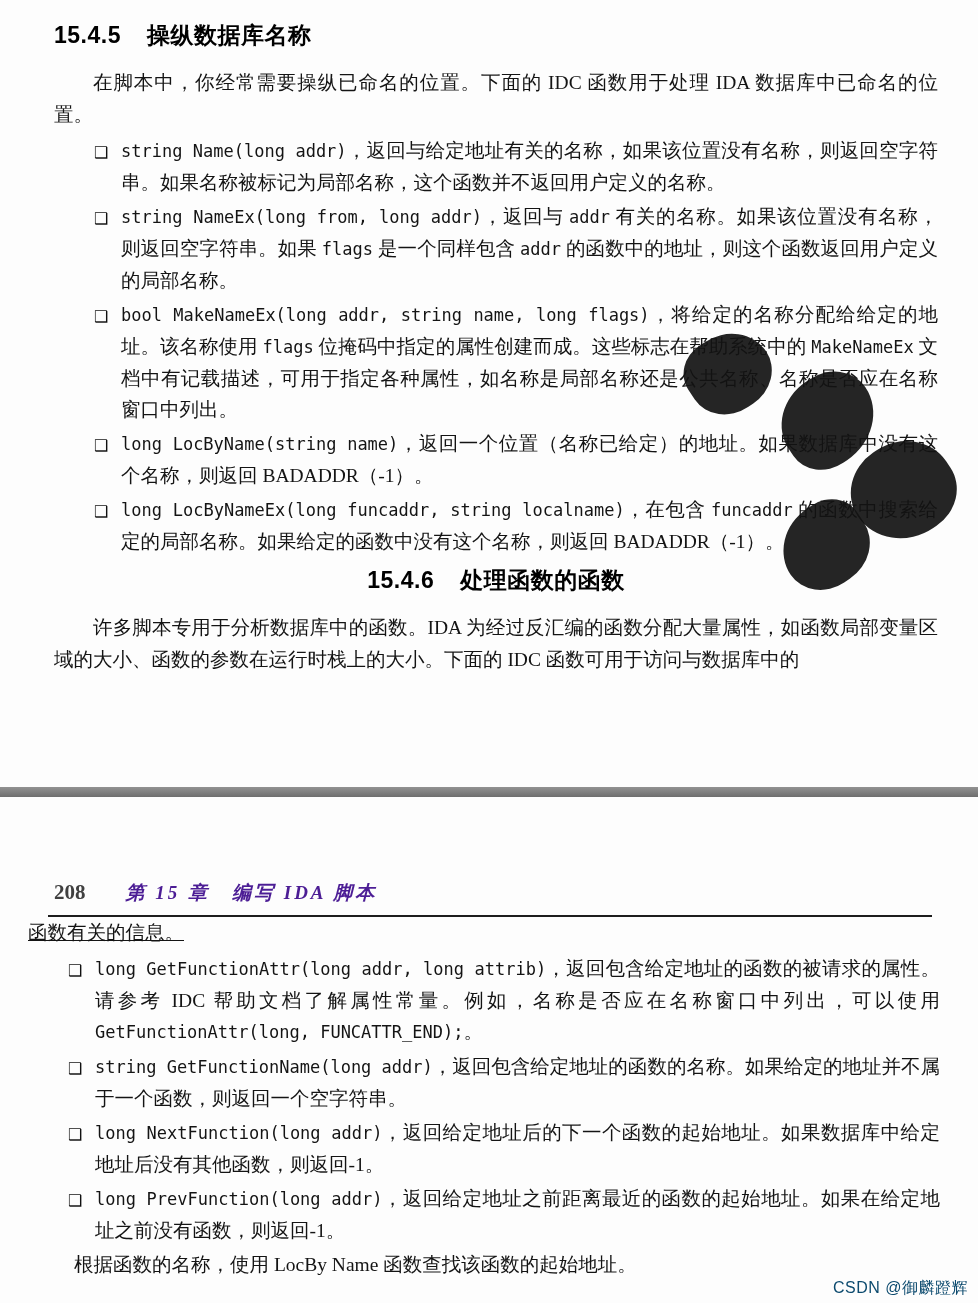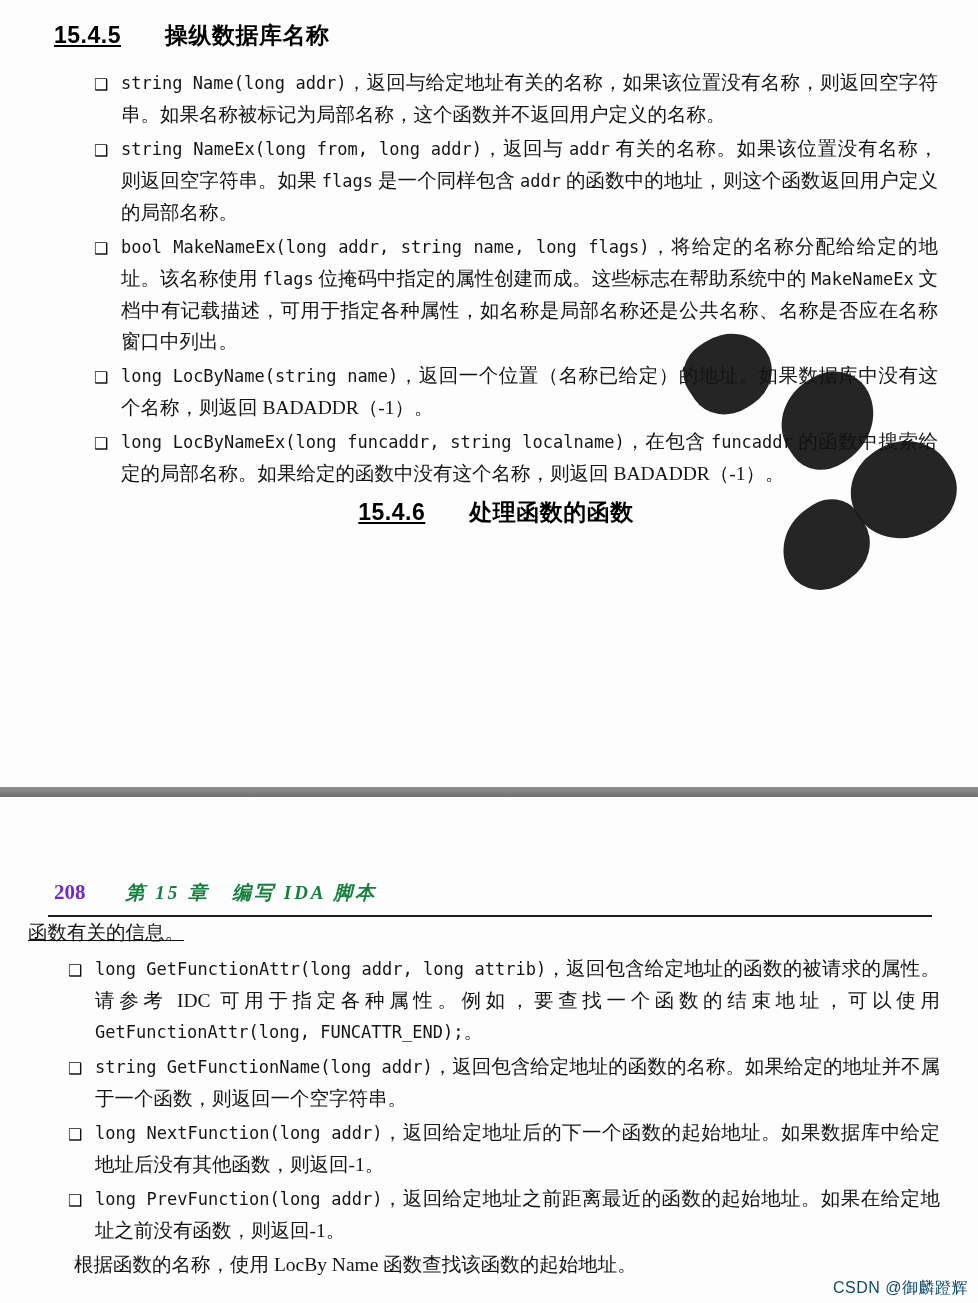--- a/index.html
+++ b/index.html
@@ -15,21 +15,21 @@
   }
 
   
   .top-block { position:absolute; top:12px; left:54px; width:884px; }
 
   h2.section-heading {
     font-family:"Liberation Sans","DejaVu Sans",sans-serif;
     font-weight:bold; font-size:23px; color:#000;
     margin:8px 0 16px 0; letter-spacing:0.5px;
   }
-  h2.section-heading .sec-num { margin-right:44px;text-decoration:underline; }
+  h2.section-heading .sec-num { margin-right:26px; }
 
   p.body-para {
     font-size:19.5px; line-height:32px; margin:0 0 4px 0;
     text-align:justify;
   }
   p.first-indent { text-indent:2em; }
 
   ul.fn-list {
     list-style:none; margin:2px 0 0 0; padding:0 0 0 40px;
   }
@@ -54,24 +54,24 @@
     background:linear-gradient(180deg,#929292,#6e6e6e);
   }
 
   
   .bottom-block { position:absolute; top:880px; left:28px; width:912px; }
 
   .header-row {
     display:flex; align-items:baseline; gap:40px;
     padding-left:26px; margin-bottom:0;
   }
-  .page-num { font-size:21px; font-weight:bold; color:#6d28d9; }
+  .page-num { font-size:21px; font-weight:bold; color:#404040; }
   .chapter-title {
     font-size:19px; font-weight:bold; font-style:italic;
-    letter-spacing:3px; color:#15803d;
+    letter-spacing:3px; color:#4c1d95;
   }
   .header-rule {
     height:2px; background:#1d1d1d; margin:9px 8px 0 20px;
   }
   .cont-para { margin-top:26px;text-decoration:underline; }
   .closing-para { margin:2px 0 12px 46px; font-size:19.5px; line-height:31px; }
 
   
   .stamp {
     position:absolute; top:316px; right:-38px; width:336px; height:296px;
@@ -103,33 +103,35 @@
 <body>
 
 <div class="page">
 
   <div class="top-block">
 
     <h2 class="section-heading">
       <span class="sec-num">15.4.5</span><span>操纵数据库名称</span>
     </h2>
 
+    <p class="body-para first-indent">在脚本中，你经常需要操纵已命名的位置。下面的 IDC 函数用于处理 IDA 数据库中已命名的位置。</p>
 
     <ul class="fn-list">
         <li><span class="bullet">❑</span><span class="code">string Name(long addr)</span><span class="txt">，返回与给定地址有关的名称，如果该位置没有名称，则返回空字符串。如果名称被标记为局部名称，这个函数并不返回用户定义的名称。</span></li>
         <li><span class="bullet">❑</span><span class="code">string NameEx(long from, long addr)</span><span class="txt">，返回与 </span><span class="code">addr</span><span class="txt"> 有关的名称。如果该位置没有名称，则返回空字符串。如果 </span><span class="code">flags</span><span class="txt"> 是一个同样包含 </span><span class="code">addr</span><span class="txt"> 的函数中的地址，则这个函数返回用户定义的局部名称。</span></li>
         <li><span class="bullet">❑</span><span class="code">bool MakeNameEx(long addr, string name, long flags)</span><span class="txt">，将给定的名称分配给给定的地址。该名称使用 </span><span class="code">flags</span><span class="txt"> 位掩码中指定的属性创建而成。这些标志在帮助系统中的 </span><span class="code">MakeNameEx</span><span class="txt"> 文档中有记载描述，可用于指定各种属性，如名称是局部名称还是公共名称、名称是否应在名称窗口中列出。</span></li>
         <li><span class="bullet">❑</span><span class="code">long LocByName(string name)</span><span class="txt">，返回一个位置（名称已给定）的地址。如果数据库中没有这个名称，则返回 BADADDR（-1）。</span></li>
         <li><span class="bullet">❑</span><span class="code">long LocByNameEx(long funcaddr, string localname)</span><span class="txt">，在包含 </span><span class="code">funcaddr</span><span class="txt"> 的函数中搜索给定的局部名称。如果给定的函数中没有这个名称，则返回 BADADDR（-1）。</span></li>
       </ul>
 
     <h2 class="section-heading second-heading">
       <span class="sec-num">15.4.6</span><span>处理函数的函数</span>
     </h2>
 
+    <p class="body-para first-indent">许多脚本专用于分析数据库中的函数。IDA 为经过反汇编的函数分配大量属性，如函数局部变量区域的大小、函数的参数在运行时栈上的大小。下面的 IDC 函数可用于访问与数据库中的</p>
   </div>
 
   <div class="stamp">
     <div class="blob blob1"></div>
     <div class="blob blob2"></div>
     <div class="blob blob3"></div>
     <div class="blob blob4"></div>
     <div class="pd-text">PD</div>
   </div>
 
@@ -139,21 +141,21 @@
 
     <div class="header-row">
       <span class="page-num">208</span>
       <span class="chapter-title">第 15 章　编写 IDA 脚本</span>
     </div>
     <div class="header-rule"></div>
 
     <p class="body-para cont-para">函数有关的信息。</p>
 
     <ul class="fn-list">
-        <li><span class="bullet">❑</span><span class="code">long GetFunctionAttr(long addr, long attrib)</span><span class="txt">，返回包含给定地址的函数的被请求的属性。请参考 IDC 可用于指定各种属性。例如，要查找一个函数的结束地址，可以使用 </span><span class="code">GetFunctionAttr(long, FUNCATTR_END);</span><span class="txt">。</span></li>
+        <li><span class="bullet">❑</span><span class="code">long GetFunctionAttr(long addr, long attrib)</span><span class="txt">，返回包含给定地址的函数的被请求的属性。请参考 IDC 帮助文档了解属性常量。例如，名称是否应在名称窗口中列出，可以使用 </span><span class="code">GetFunctionAttr(long, FUNCATTR_END);</span><span class="txt">。</span></li>
         <li><span class="bullet">❑</span><span class="code">string GetFunctionName(long addr)</span><span class="txt">，返回包含给定地址的函数的名称。如果给定的地址并不属于一个函数，则返回一个空字符串。</span></li>
         <li><span class="bullet">❑</span><span class="code">long NextFunction(long addr)</span><span class="txt">，返回给定地址后的下一个函数的起始地址。如果数据库中给定地址后没有其他函数，则返回-1。</span></li>
         <li><span class="bullet">❑</span><span class="code">long PrevFunction(long addr)</span><span class="txt">，返回给定地址之前距离最近的函数的起始地址。如果在给定地址之前没有函数，则返回-1。</span></li>
       </ul>
 
     <p class="closing-para">根据函数的名称，使用 LocBy Name 函数查找该函数的起始地址。</p>
   </div>
 
   <div class="csdn-watermark">CSDN @御麟蹬辉</div>
 

